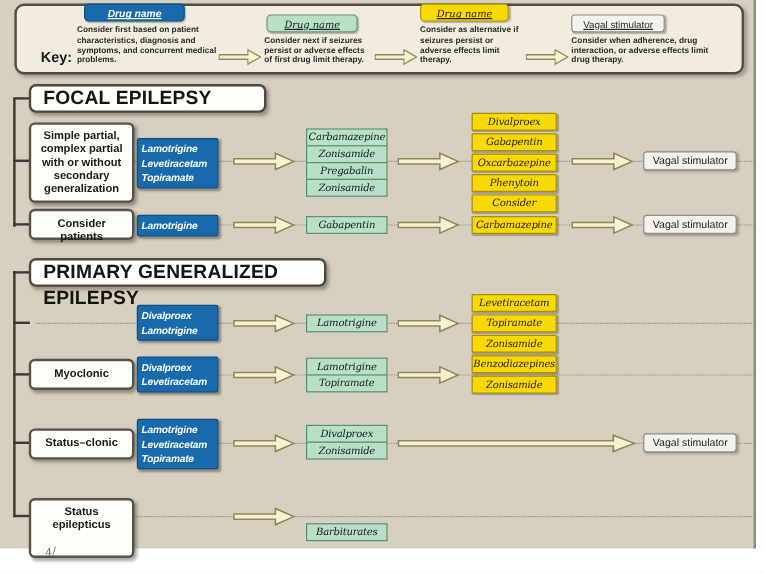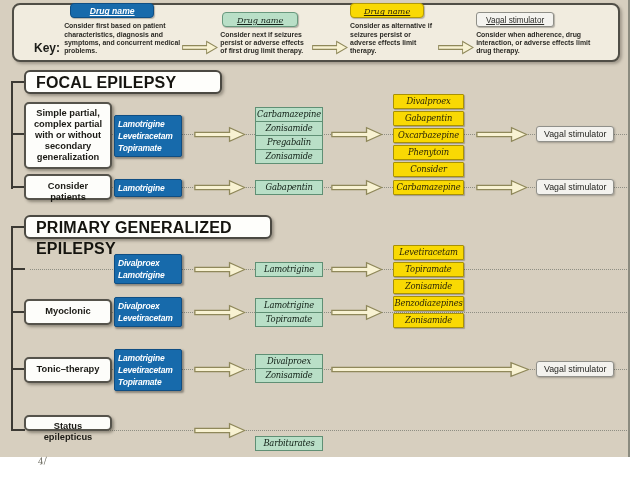--- a/index.html
+++ b/index.html
@@ -251,21 +251,21 @@
   <span class="arr" style="left:331px;top:304px;width:52px;height:17px">
     <svg viewBox="0 0 60 20" preserveAspectRatio="none">
         <path d="M1 7.5 L41 7.5 L41 2 L58.5 10 L41 18 L41 12.5 L1 12.5 Z"></path>
       </svg>
   </span>
   <div class="stack" style="left:393px;top:296px">
     <div class="ybox">Benzodiazepines</div>
     <div class="ybox">Zonisamide</div>
   </div>
 
-  <div class="lbl" style="left:24px;top:357px;padding-top:5px;height:26px">Tonic–therapy</div>
+  <div class="lbl" style="left:24px;top:357px;padding-top:5px;height:26px">Status–clonic</div>
   <div class="bluebox" style="left:114px;top:349px">
     <div class="bdrug">Lamotrigine</div>
     <div class="bdrug">Levetiracetam</div>
     <div class="bdrug">Topiramate</div>
   </div>
   <span class="arr" style="left:194px;top:361px;width:52px;height:17px">
     <svg viewBox="0 0 60 20" preserveAspectRatio="none">
         <path d="M1 7.5 L41 7.5 L41 2 L58.5 10 L41 18 L41 12.5 L1 12.5 Z"></path>
       </svg>
   </span>
@@ -273,21 +273,21 @@
     <div class="gbox">Divalproex</div>
     <div class="gbox">Zonisamide</div>
   </div>
   <span class="arr" style="left:331px;top:361px;width:199px;height:17px">
     <svg viewBox="0 0 200 20" preserveAspectRatio="none">
         <path d="M1 7.5 L181 7.5 L181 2 L198.5 10 L181 18 L181 12.5 L1 12.5 Z"></path>
       </svg>
   </span>
   <div class="vagal" style="left:536px;top:361px">Vagal stimulator</div>
 
-  <div class="lbl" style="left:24px;top:415px;padding-top:4px;height:16px">Status epilepticus</div>
+  <div class="lbl" style="left:24px;top:415px;padding-top:4px;height:50px">Status epilepticus</div>
   <span class="arr" style="left:194px;top:422px;width:52px;height:17px">
     <svg viewBox="0 0 60 20" preserveAspectRatio="none">
         <path d="M1 7.5 L41 7.5 L41 2 L58.5 10 L41 18 L41 12.5 L1 12.5 Z"></path>
       </svg>
   </span>
   <div class="stack" style="left:255px;top:436px">
     <div class="gbox">Barbiturates</div>
   </div>
 
   <div class="mark">4/</div>

